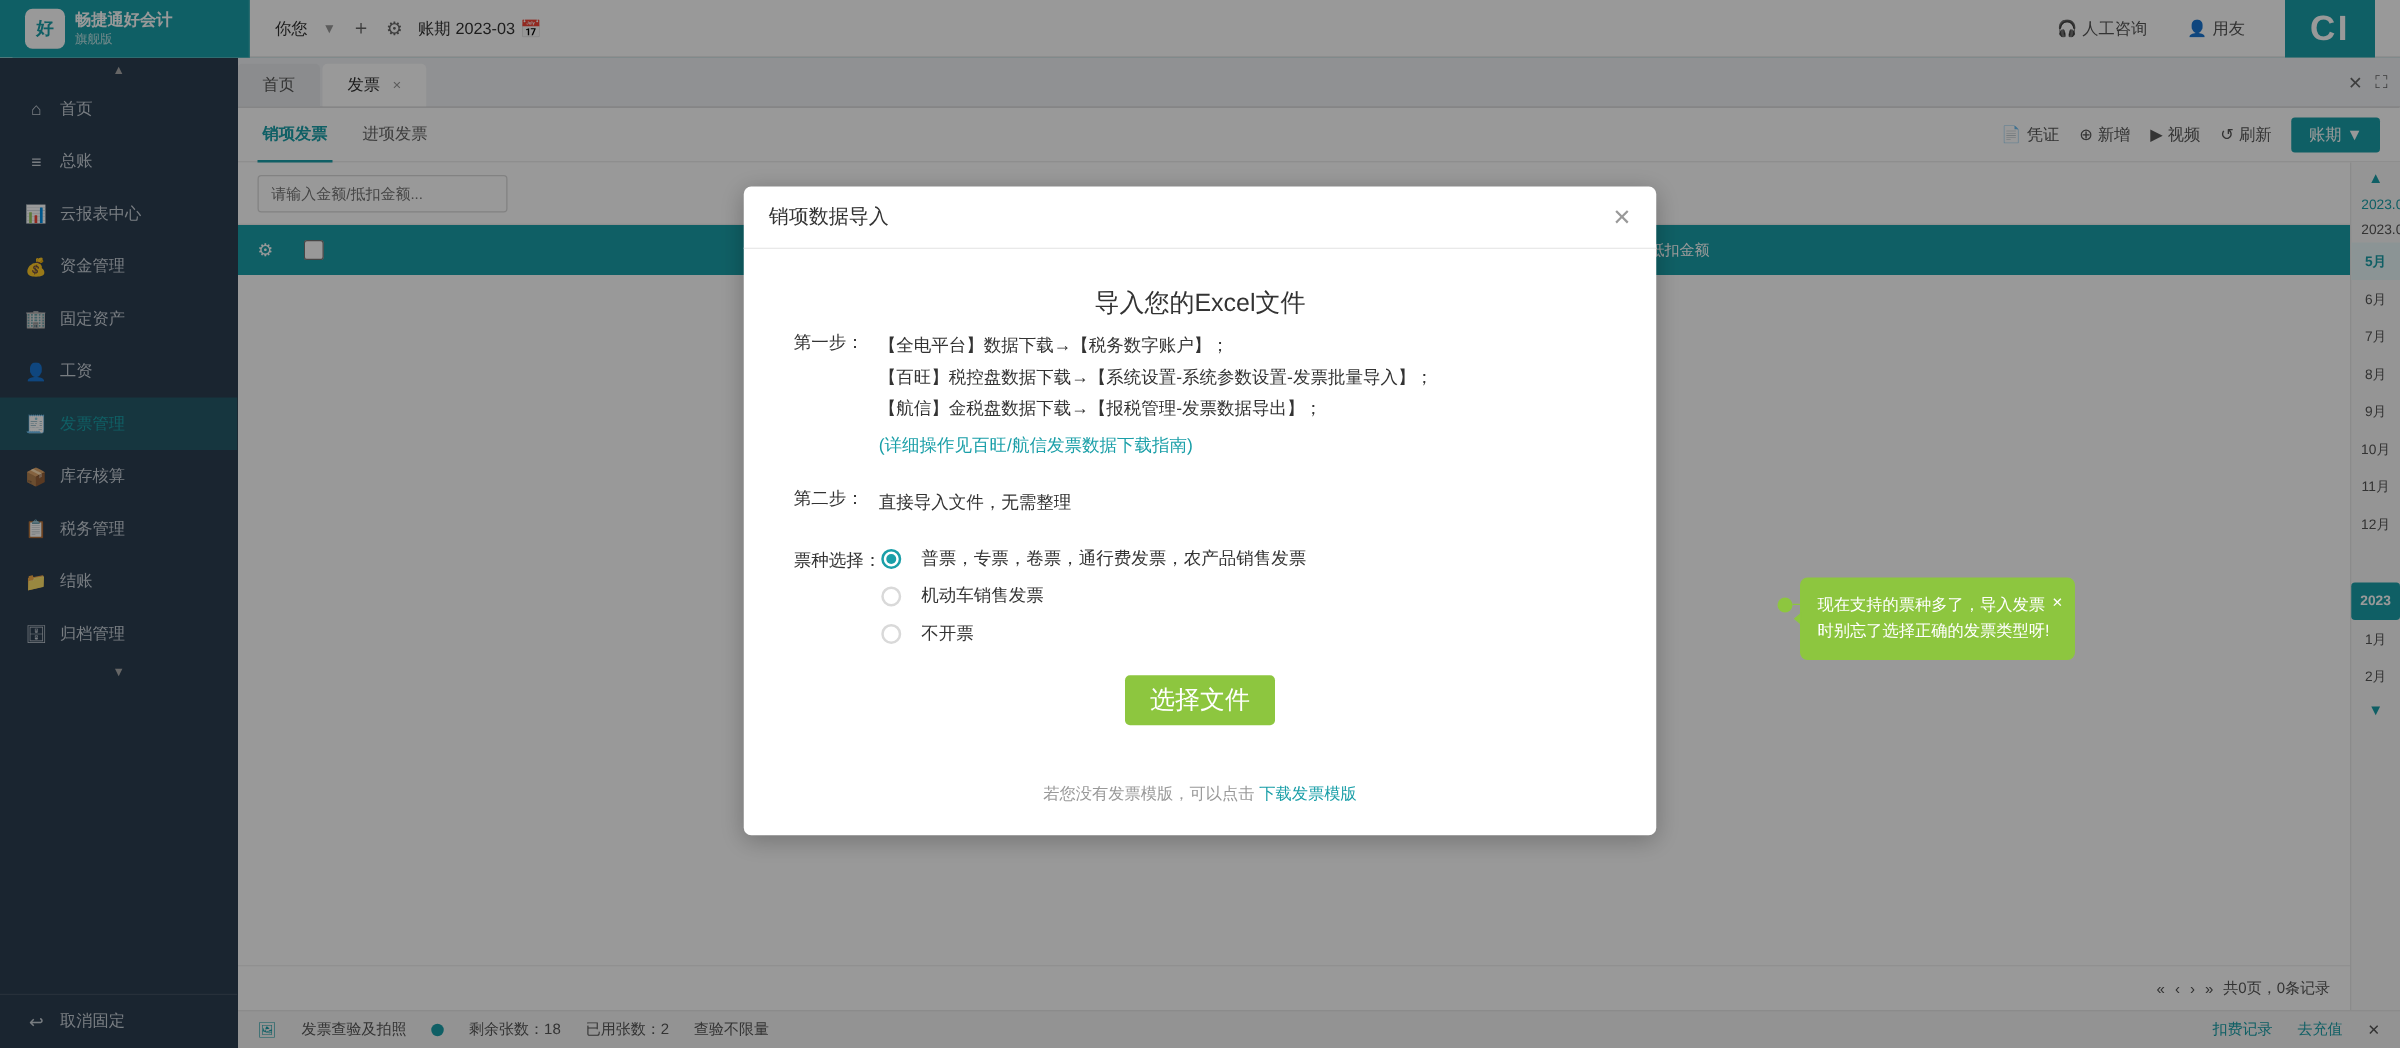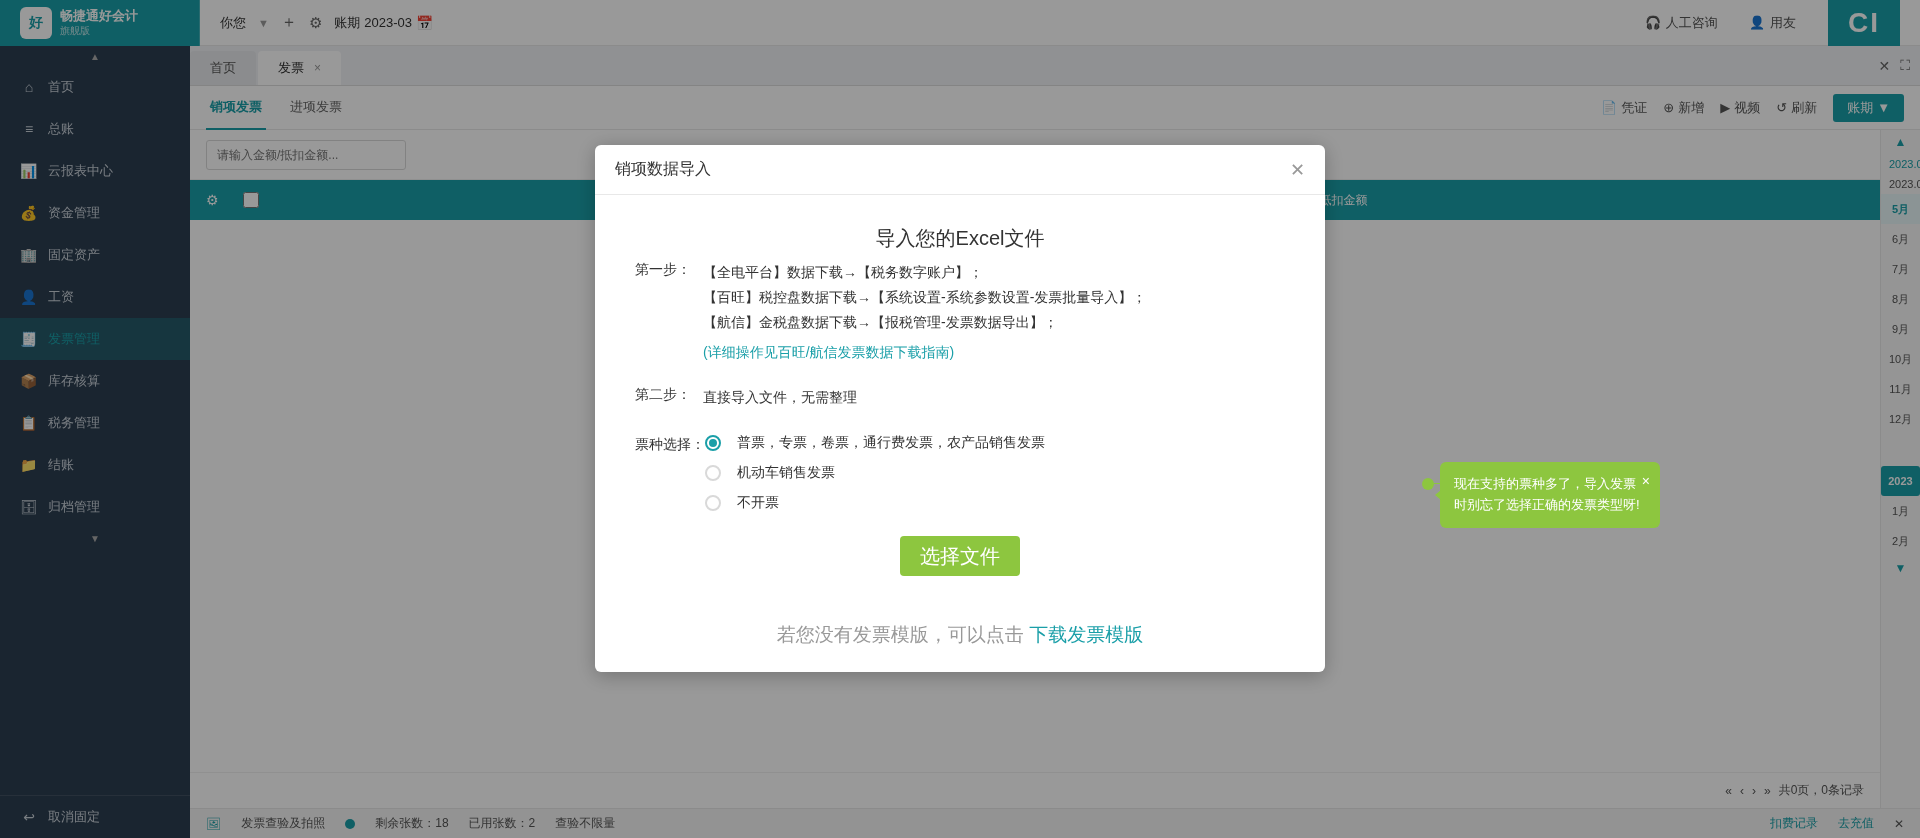--- a/index.html
+++ b/index.html
@@ -168,21 +168,21 @@
       width: 16px; height: 16px; border-radius: 50%; border: 2px solid #d9d9d9;
       display: flex; align-items: center; justify-content: center; flex-shrink: 0;
     }
     .radio-circle.checked { border-color: #1a9fa8; }
     .radio-inner { width: 8px; height: 8px; border-radius: 50%; background: #1a9fa8; }
     .modal-select-btn {
       display: block; width: 120px; height: 40px; margin: 24px auto 0;
       background: #8dc63f; color: white; border: none; border-radius: 4px;
       font-size: 20px; font-weight: 500; cursor: pointer; text-align: center; line-height: 40px;
     }
-    .modal-footer { text-align: center; padding: 16px 0 24px; font-size: 19px; color: #999; }
+    .modal-footer { text-align: center; padding: 16px 0 24px; font-size: 13px; color: #999; }
     .modal-footer-link { color: #1a9fa8; cursor: pointer; }
 
     
     .tooltip-bubble {
       position: fixed; right: 260px; top: 462px;
       width: 220px; background: #8dc63f; color: white; border-radius: 6px;
       padding: 12px 14px; font-size: 13px; line-height: 1.6; z-index: 400;
     }
     .tooltip-bubble::after {
       content: ''; position: absolute; left: -10px; top: 50%;

